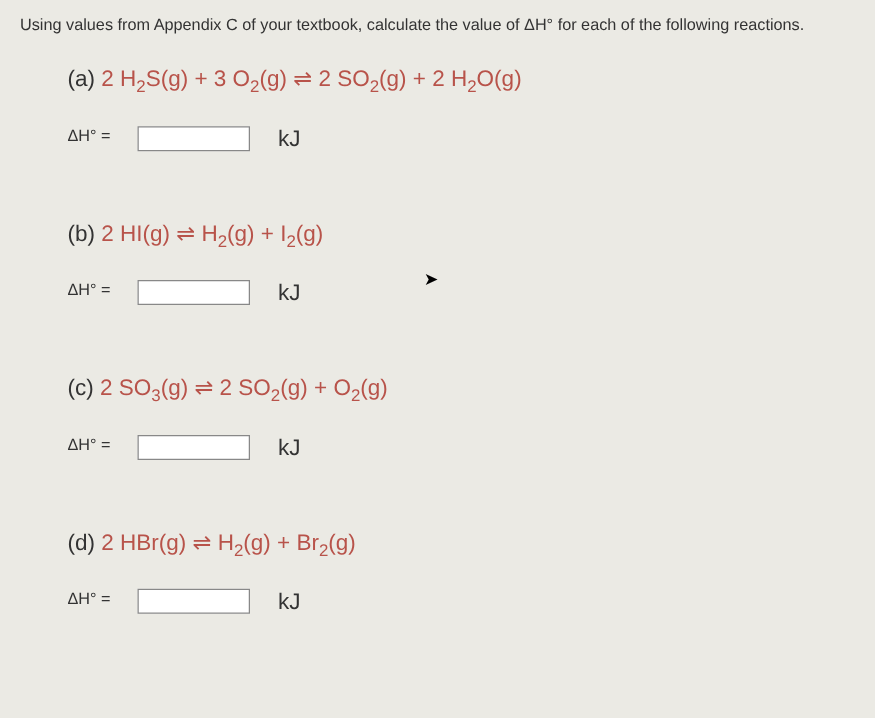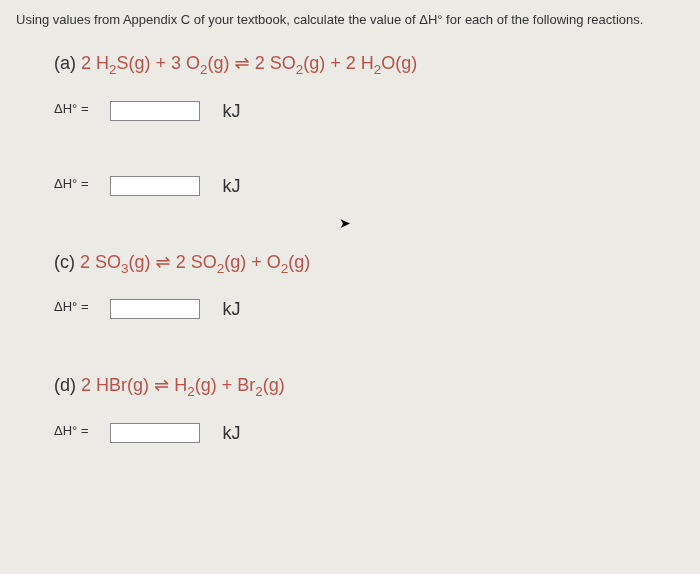--- a/index.html
+++ b/index.html
@@ -82,20 +82,26 @@
     </span>
   </div>
   <div class="answer-row">
     <span class="delta-label">ΔH° =</span>
     <input type="text" class="input-field" style="">
     <span class="unit-label">kJ</span>
   </div>
 </div>
 
 <div class="question-block">
+  <div class="equation-line">
+    <span class="part-label">(b)</span>
+    <span class="chem">
+      <span>2 HI(g)</span><span> ⇌ </span><span>H</span><sub>2</sub><span>(g)</span><span> + </span><span>I</span><sub>2</sub><span>(g)</span>
+    </span>
+  </div>
   <div class="answer-row">
     <span class="delta-label">ΔH° =</span>
     <input type="text" class="input-field" style="">
     <span class="unit-label">kJ</span>
   </div>
 </div>
 
 <div class="question-block">
   <div class="equation-line">
     <span class="part-label">(c)</span>

